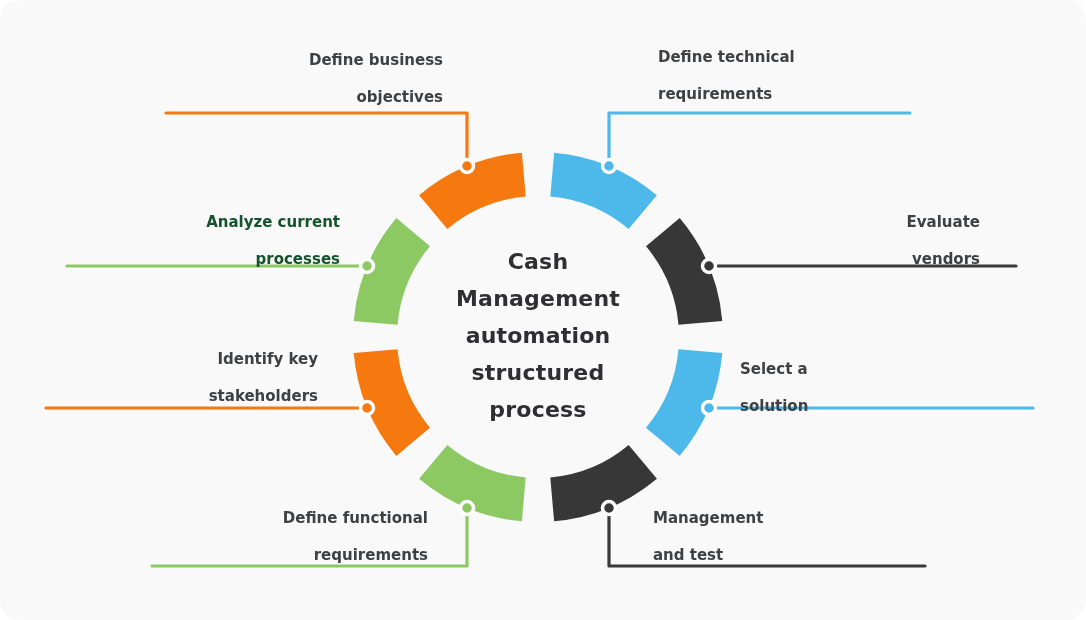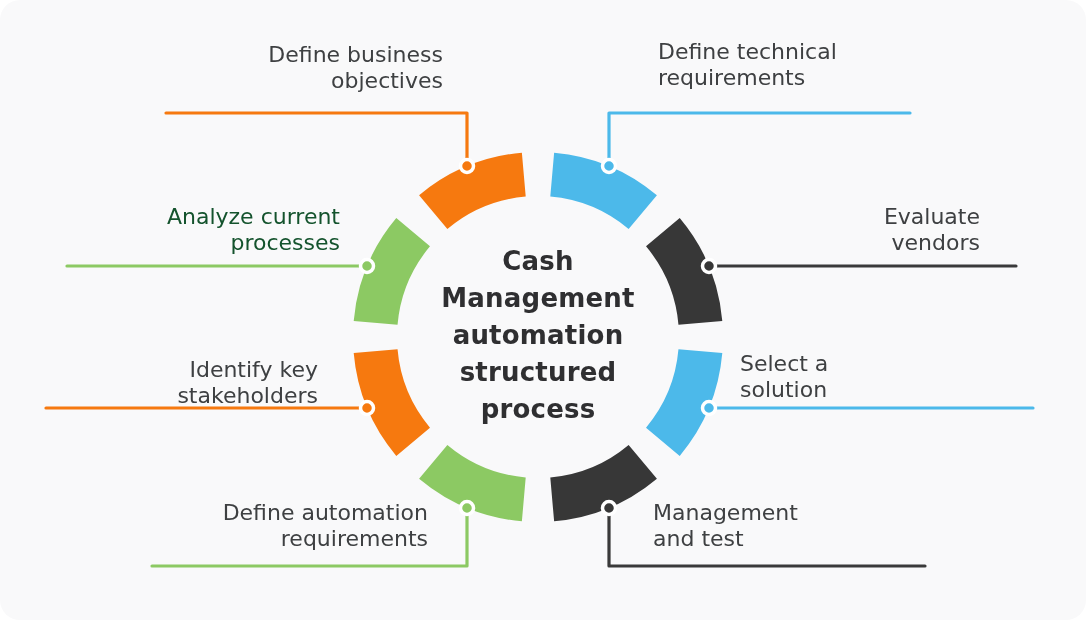--- a/index.html
+++ b/index.html
@@ -30,32 +30,32 @@
     width: 1086px;
     height: 620px;
     display: block;
   }
   .center-title {
     position: absolute;
     left: 368px;
     top: 243px;
     width: 340px;
     text-align: center;
-    font-size: 26px;
+    font-size: 22px;
     line-height: 37px;
     font-weight: 600;
     color: #2f2f31;
     white-space: pre-line;
     letter-spacing: 0.2px;
   }
   .step-label {
     position: absolute;
-    font-size: 22px;
-    line-height: 26px;
-    font-weight: 400;
+    font-size: 15px;
+    line-height: 37px;
+    font-weight: 700;
     color: #3e4042;
     white-space: pre-line;
   }
   .pos-0 { left: 163px; top: 42px;  width: 280px; text-align: right; }
   .pos-1 { left: 634px; top: 39px;  width: 300px; text-align: left; margin-left: 24px;  }
   .pos-2 { left: 740px; top: 204px; width: 240px; text-align: right;  }
   .pos-3 { left: 740px; top: 341px; width: 240px; text-align: left; margin-top: 10px;  }
   .pos-4 { left: 653px; top: 500px; width: 240px; text-align: left;  }
   .pos-5 { left: 148px; top: 500px; width: 280px; text-align: right; }
   .pos-6 { left: 38px;  top: 341px; width: 280px; text-align: right; }
@@ -103,20 +103,20 @@
     <div class="step-label pos-0" style="color: rgb(62, 64, 66);">Define business
 objectives</div>
     <div class="step-label pos-1" style="color: rgb(62, 64, 66);">Define technical
 requirements</div>
     <div class="step-label pos-2" style="color: rgb(62, 64, 66);">Evaluate
 vendors</div>
     <div class="step-label pos-3" style="color: rgb(62, 64, 66);">Select a
 solution</div>
     <div class="step-label pos-4" style="color: rgb(62, 64, 66);">Management
 and test</div>
-    <div class="step-label pos-5" style="color: rgb(62, 64, 66);">Define automation
+    <div class="step-label pos-5" style="color: rgb(62, 64, 66);">Define functional
 requirements</div>
-    <div class="step-label pos-6" style="color: rgb(62, 64, 66); margin-top: 16px;">Identify key
+    <div class="step-label pos-6" style="color: rgb(62, 64, 66);">Identify key
 stakeholders</div>
     <div class="step-label pos-7" style="color: #14532d;">Analyze current
 processes</div>
   </div>
 </div>
 
 </body></html>

